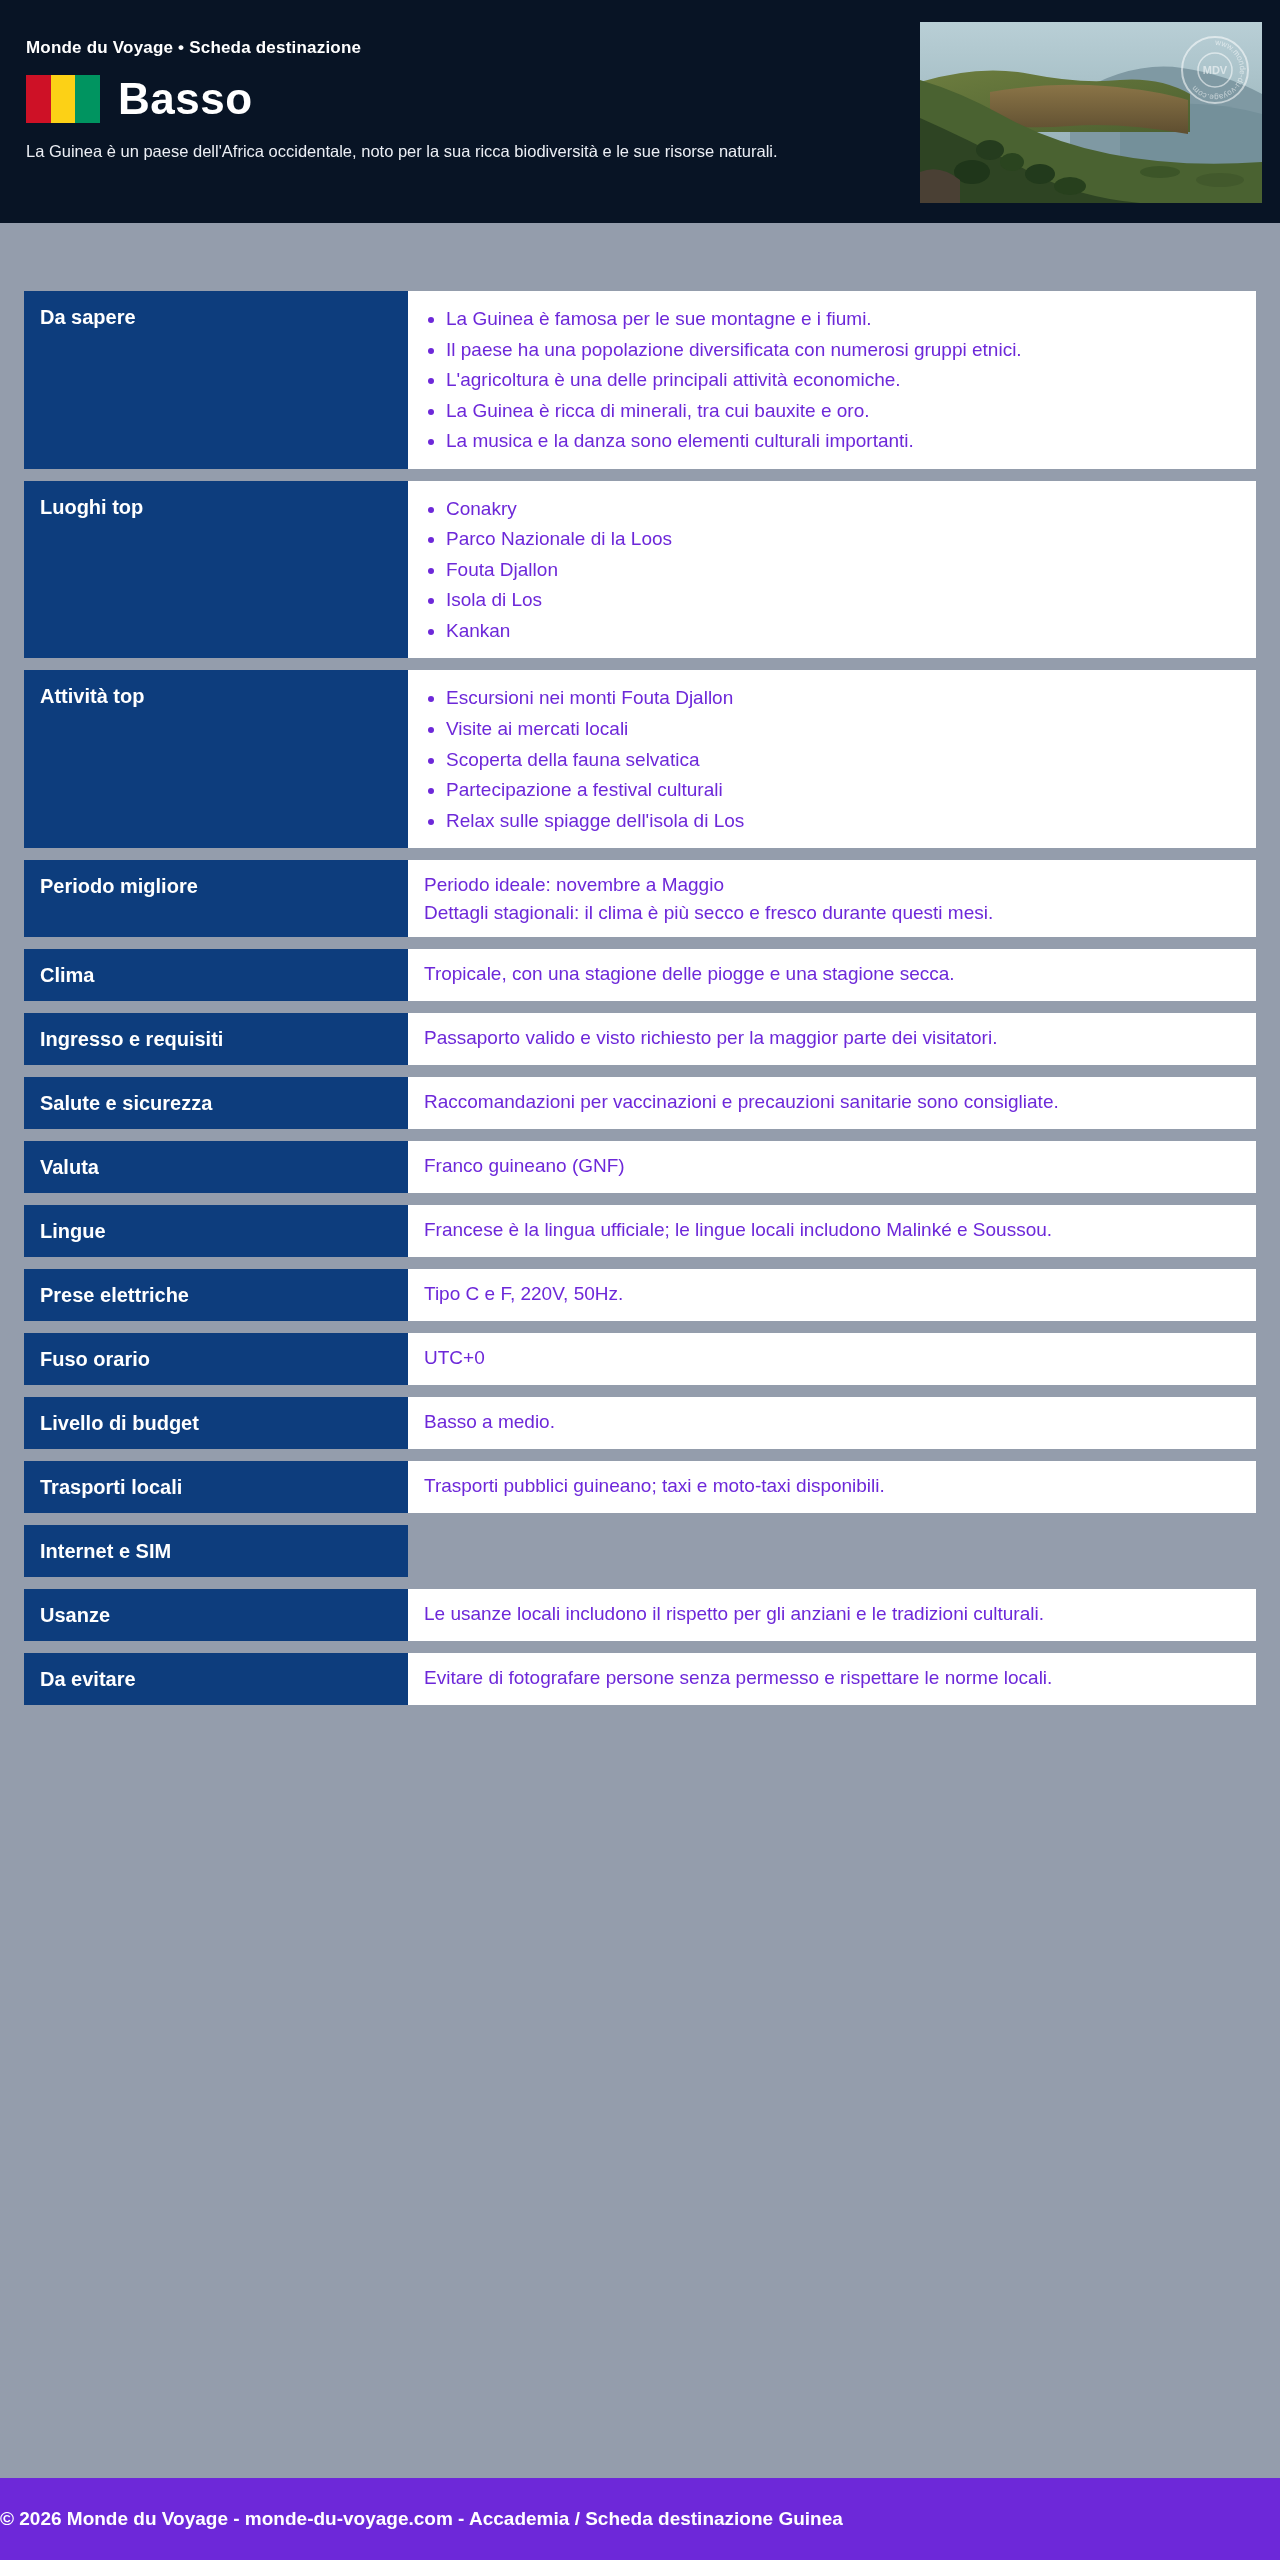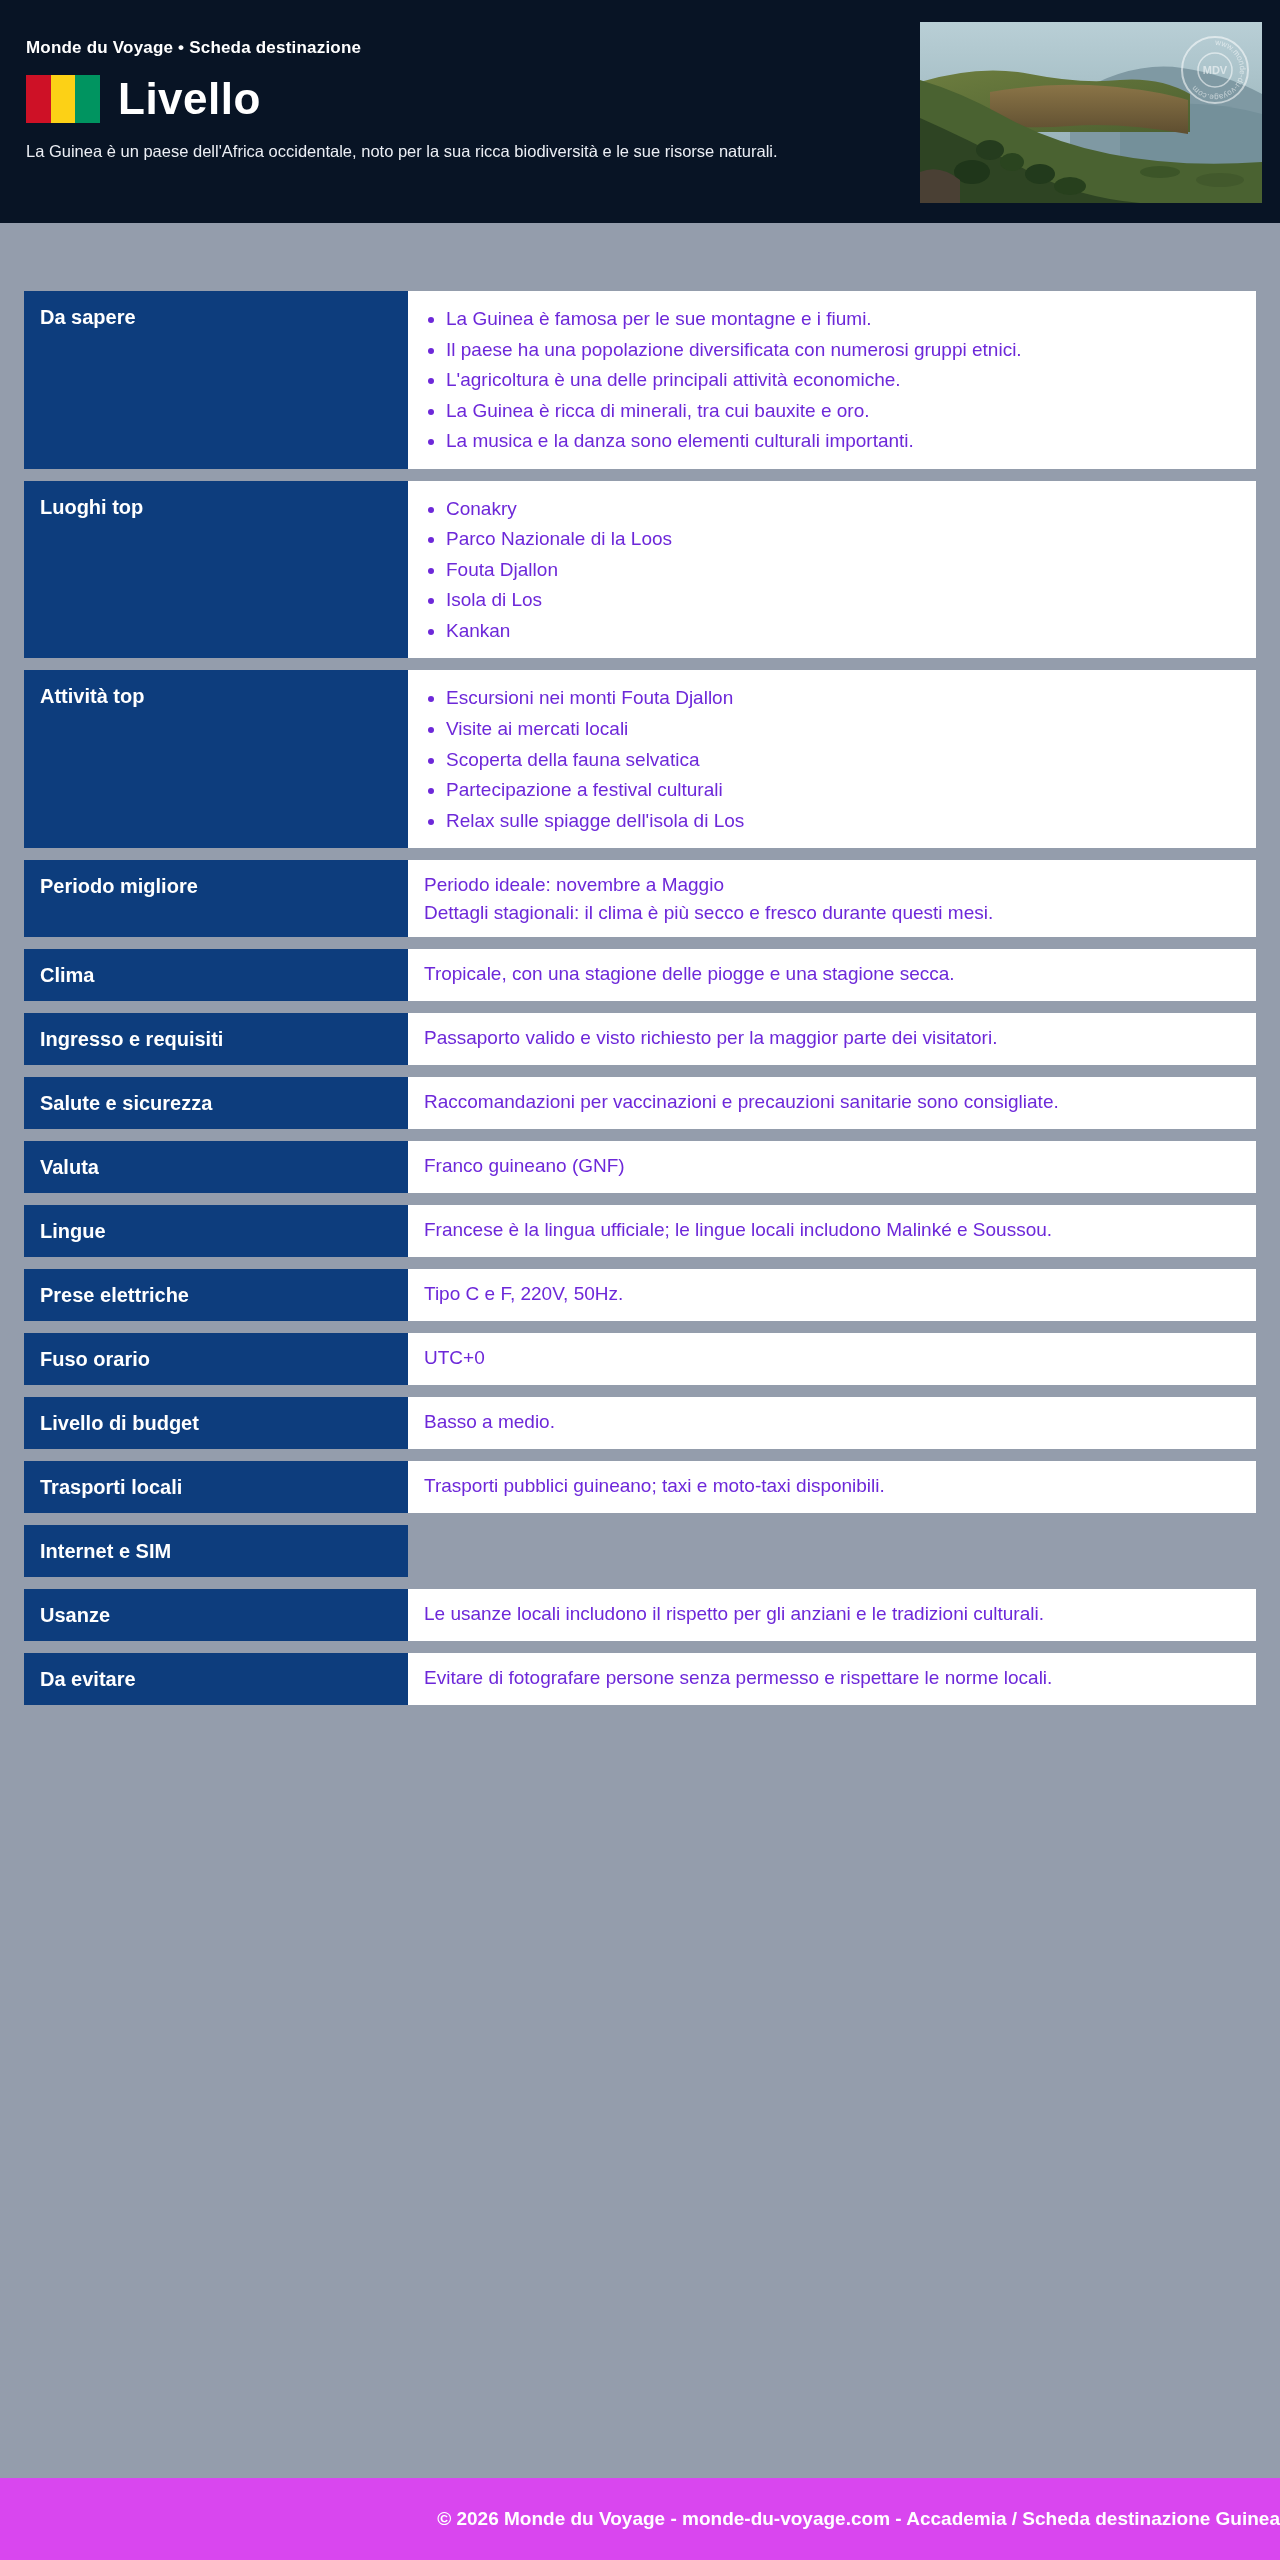--- a/index.html
+++ b/index.html
@@ -100,44 +100,44 @@
   }
   .row-content li {
     margin: 3px 0;
   }
 
   .spacer { flex: 1; }
 
   
   .footer {
     height: 82px;
-    background: #d946ef;
+    background: #6d28d9;
     color: #ffffff;
     display: flex;
     align-items: center;
-    justify-content: flex-end;
+    justify-content: flex-start;
     font-size: 19px;
     font-weight: bold;
     flex-shrink: 0;
   }
 </style>
 </head>
 <body>
 
 <div class="page">
 
   <div class="header">
     <div class="eyebrow">Monde du Voyage • Scheda destinazione</div>
     <div class="title-row">
       <div class="flag">
           <span style="background: rgb(206, 17, 38);"></span>
           <span style="background: rgb(252, 209, 22);"></span>
           <span style="background: rgb(0, 148, 96);"></span>
         </div>
-      <div class="page-title">Livello</div>
+      <div class="page-title">Basso</div>
     </div>
     <div class="description">La Guinea è un paese dell'Africa occidentale, noto per la sua ricca biodiversità e le sue risorse naturali.</div>
 
     <div class="photo">
       <svg width="342" height="181" viewBox="0 0 342 181" xmlns="http://www.w3.org/2000/svg">
         <defs>
           <linearGradient id="sky" x1="0" y1="0" x2="0" y2="1">
             <stop offset="0" stop-color="#b9cfd6"></stop>
             <stop offset="0.6" stop-color="#9db7be"></stop>
             <stop offset="1" stop-color="#8ba4ab"></stop>

